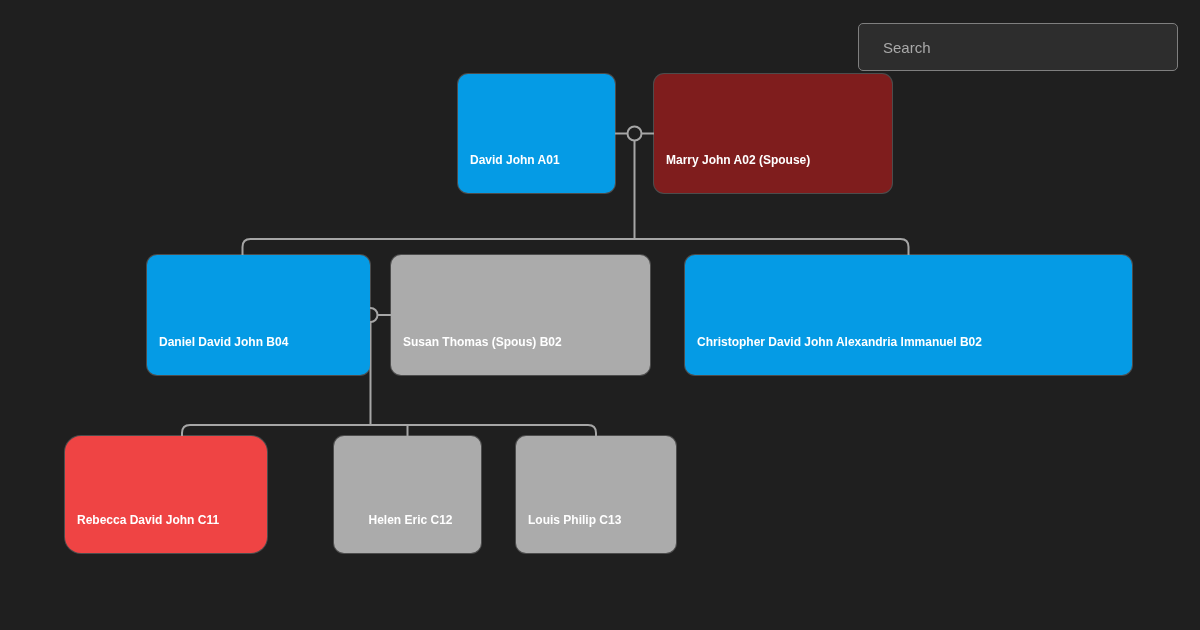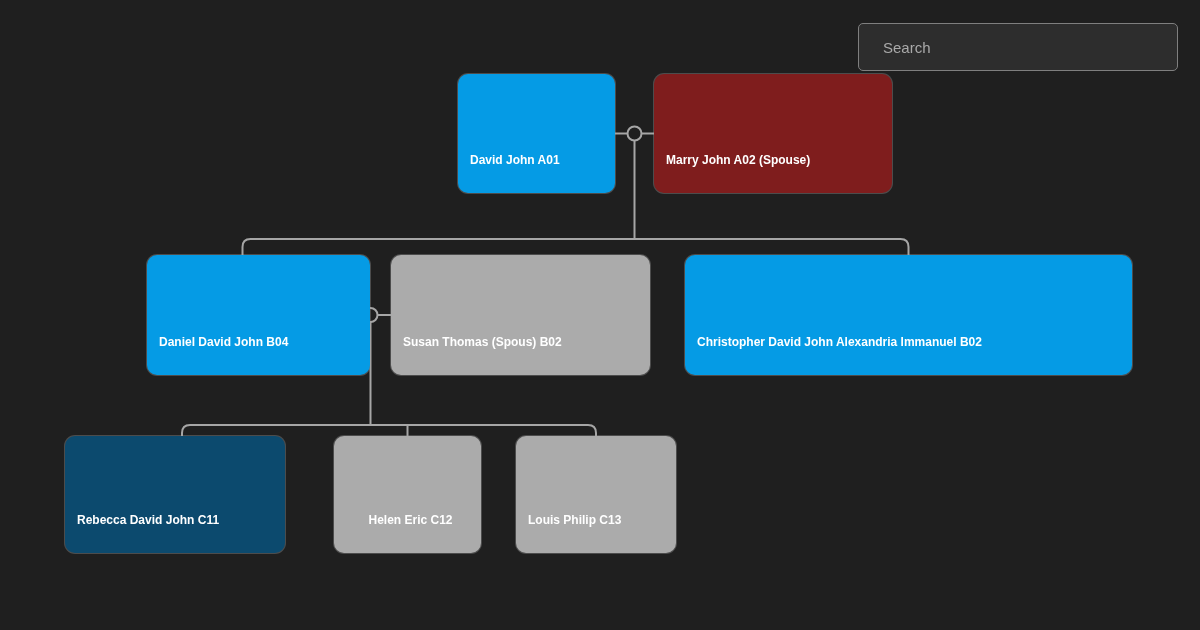--- a/index.html
+++ b/index.html
@@ -86,21 +86,21 @@
       </div>
       <div class="node" style="left: 135px; top: 255px; width: 223px; height: 120px; background: rgb(5, 155, 229); margin-left: 12px;">
         <span class="node-label" style="color: rgb(255, 255, 255);">Daniel David John B04</span>
       </div>
       <div class="node" style="left: 391px; top: 255px; width: 259px; height: 120px; background: rgb(171, 171, 171); padding-left: 28px;">
         <span class="node-label" style="color: rgb(255, 255, 255);">Susan Thomas (Spous) B02</span>
       </div>
       <div class="node" style="left: 685px; top: 255px; width: 447px; height: 120px; background: rgb(5, 155, 229); padding-left: 23px;">
         <span class="node-label" style="color: rgb(255, 255, 255);">Christopher David John Alexandria Immanuel B02</span>
       </div>
-      <div class="node" style="left: 65px; top: 436px; width: 220px; height: 117px; background: #0c4a6e;">
+      <div class="node" style="left: 65px; top: 436px; width: 202px; height: 117px; background: #ef4444; border-radius: 16px;">
         <span class="node-label" style="color: rgb(255, 255, 255);">Rebecca David John C11</span>
       </div>
       <div class="node" style="left: 334px; top: 436px; width: 147px; height: 117px; background: rgb(171, 171, 171);">
         <span class="node-label" style="color: rgb(255, 255, 255); text-align: center;">Helen Eric C12</span>
       </div>
       <div class="node" style="left: 516px; top: 436px; width: 160px; height: 117px; background: rgb(171, 171, 171);">
         <span class="node-label" style="color: rgb(255, 255, 255);">Louis Philip C13</span>
       </div>
     </div>
   <div class="search-box">

